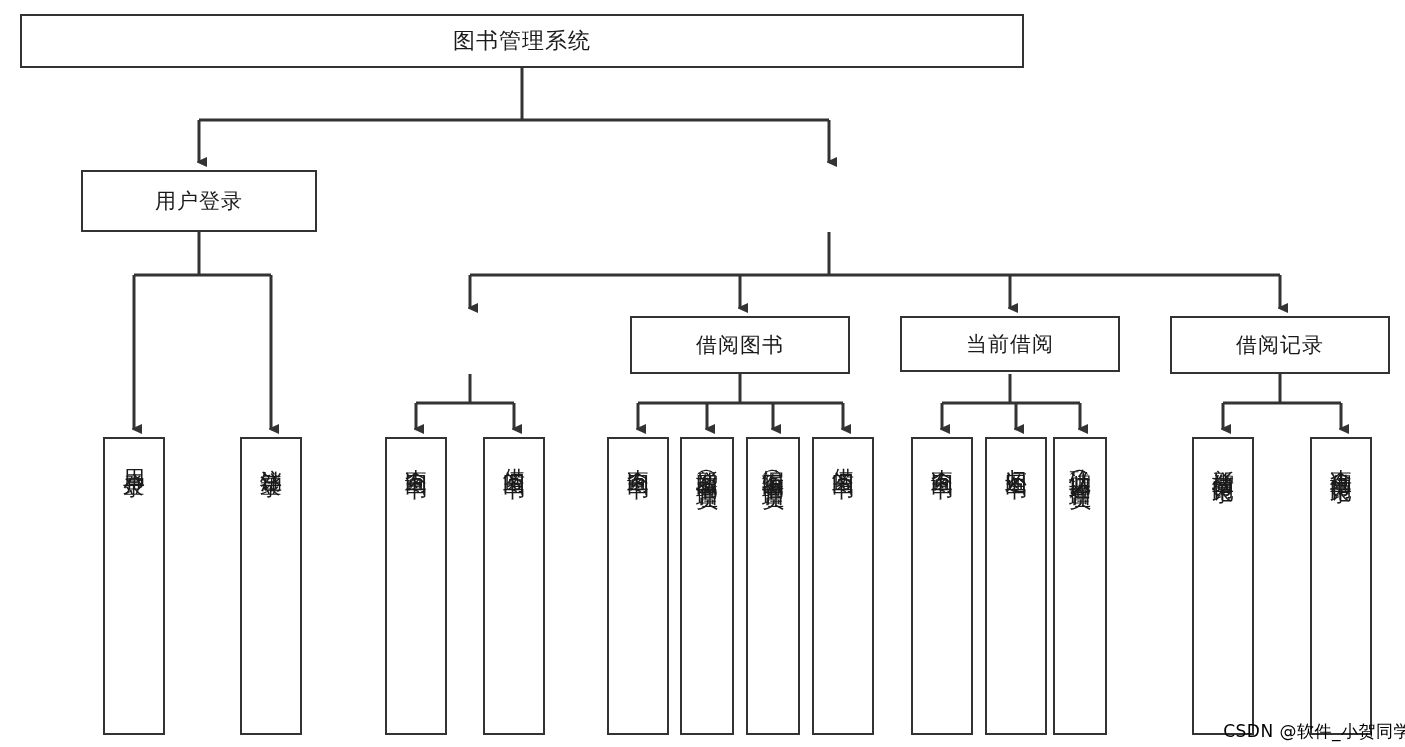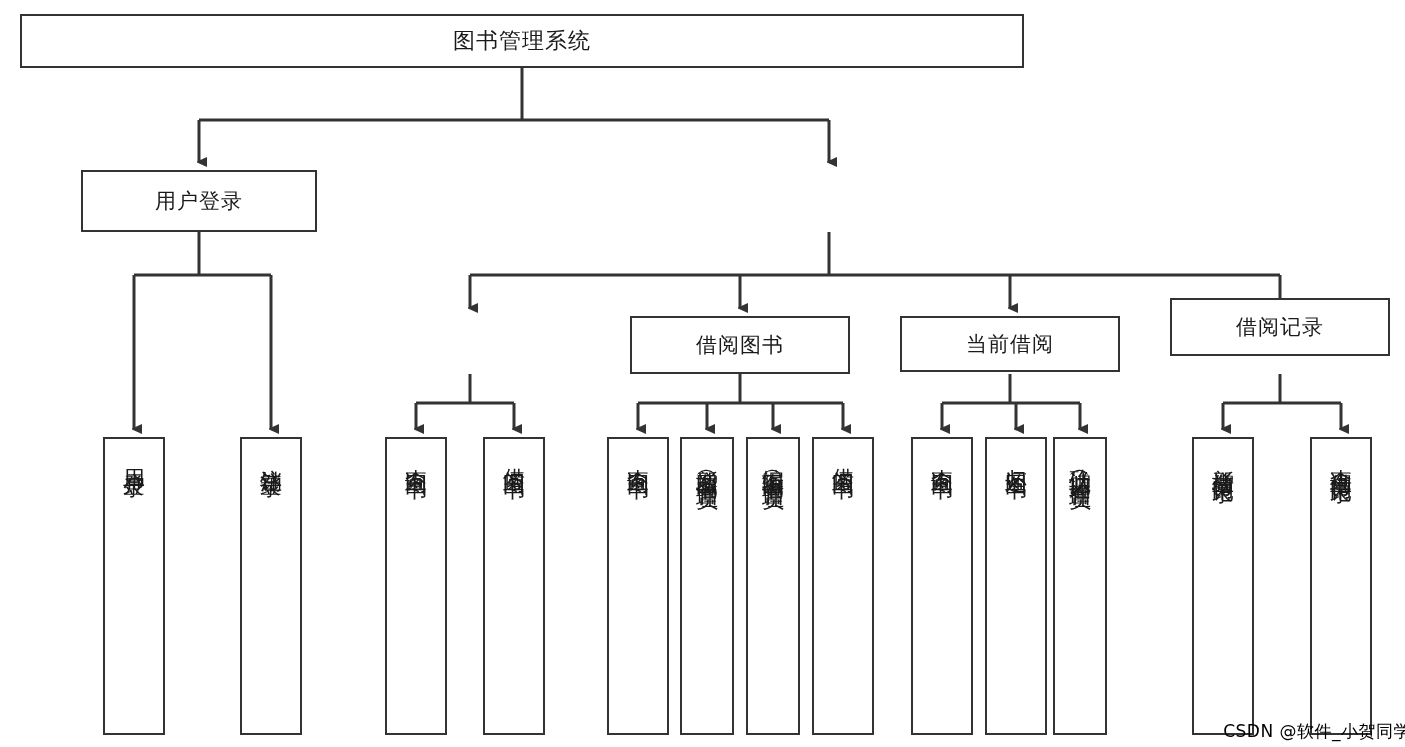--- a/index.html
+++ b/index.html
@@ -140,21 +140,21 @@
   <div class="node h" style="left:81px; top:170px; width:236px; height:62px;">
     <span class="label">用户登录</span>
   </div>
 
   <div class="node h" style="left:630px; top:316px; width:220px; height:58px;">
     <span class="label">借阅图书</span>
   </div>
   <div class="node h" style="left:900px; top:316px; width:220px; height:56px;">
     <span class="label">当前借阅</span>
   </div>
-  <div class="node h" style="left:1170px; top:298px; width:220px; height:58px;align-items:center;">
+  <div class="node h" style="left:1170px; top:316px; width:220px; height:58px;align-items:center;">
     <span class="label">借阅记录</span>
   </div>
 
   <div class="node v" style="left:103px; top:437px; width:62px; height:298px;">
     <span class="label">用户登录</span>
   </div>
   <div class="node v" style="left:240px; top:437px; width:62px; height:298px;">
     <span class="label">注销登录</span>
   </div>
   <div class="node v" style="left:385px; top:437px; width:62px; height:298px;">

